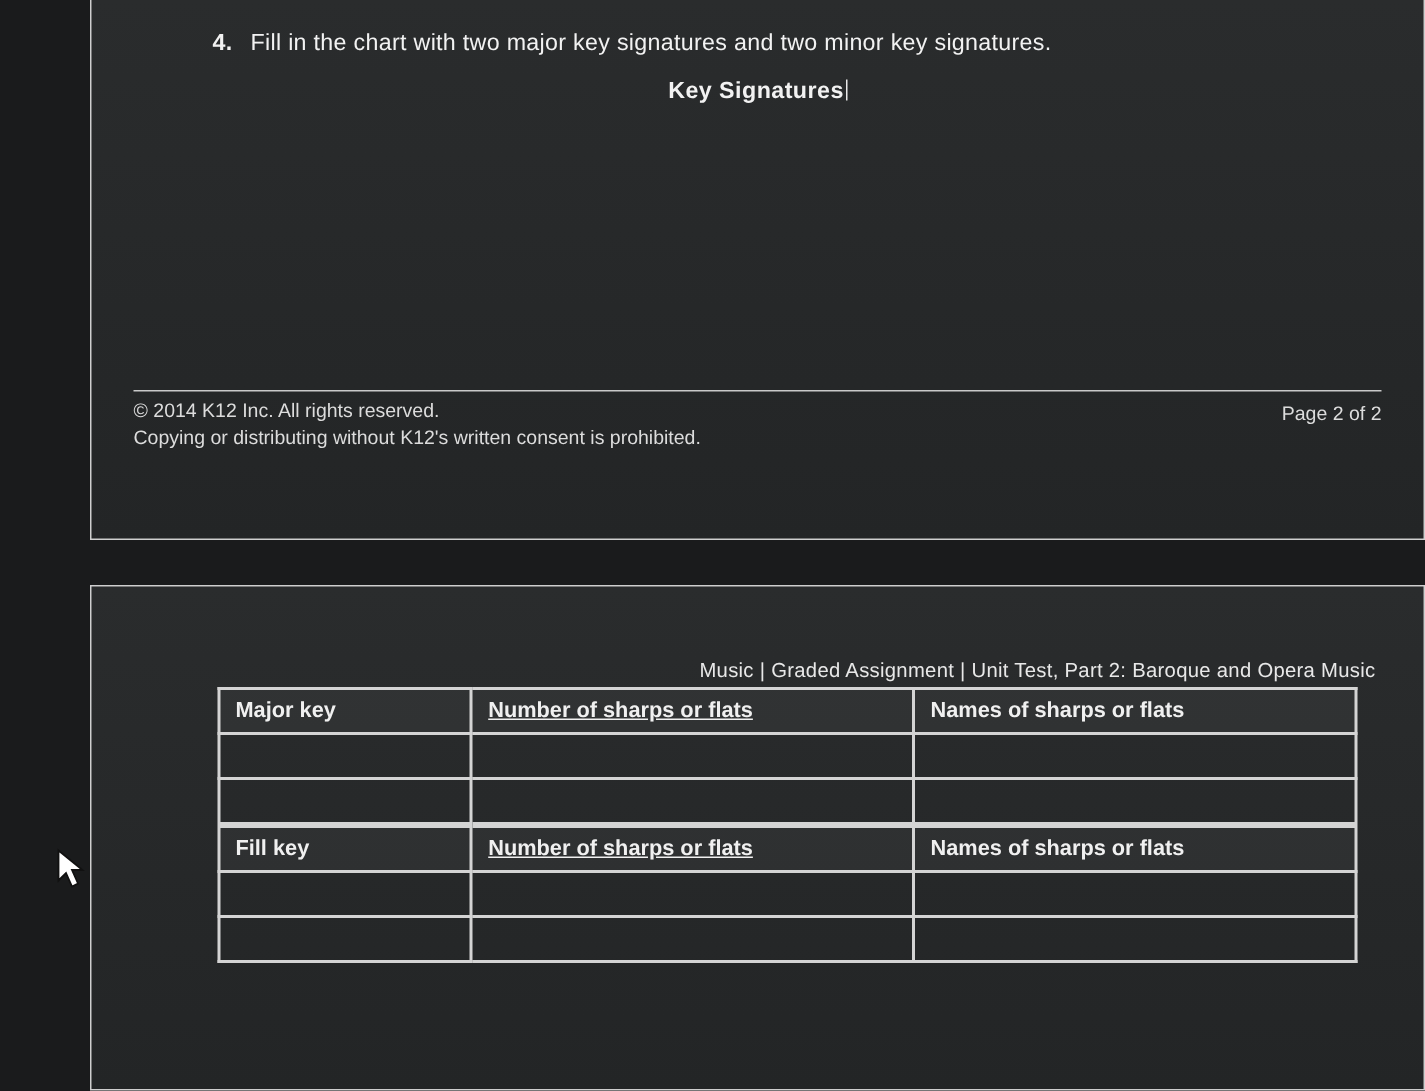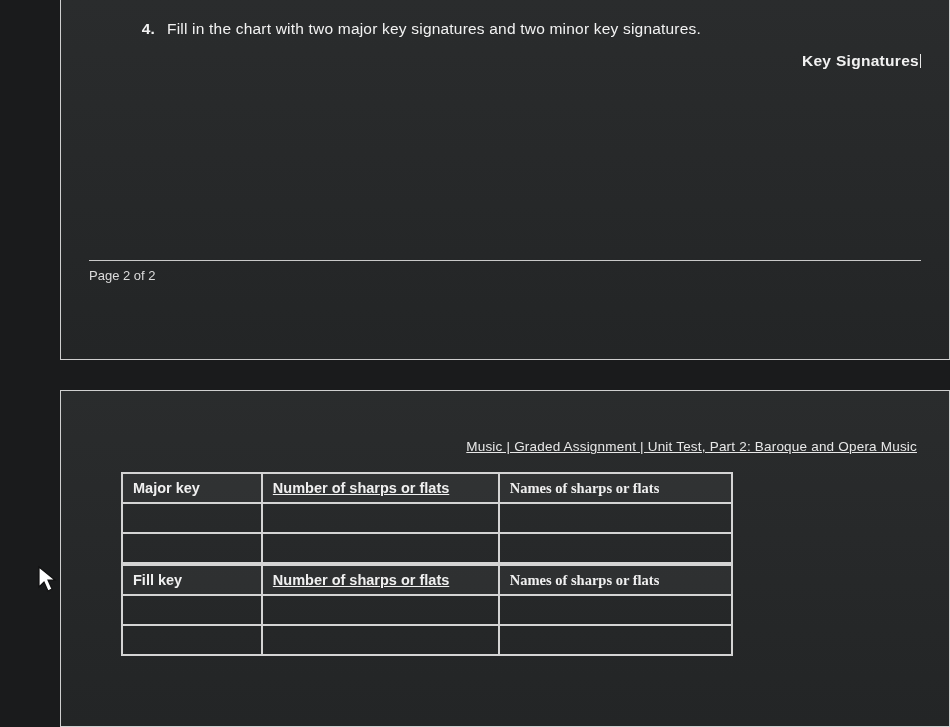--- a/index.html
+++ b/index.html
@@ -45,21 +45,21 @@
   .q-num {
     font-weight: bold;
     margin-right: 12px;
     min-width: 18px;
     text-align: right;
   }
   .q-text {
     flex: 1;
   }
   .subtitle {
-    text-align: right;
+    text-align: center;
     font-weight: bold;
     font-size: 15.5px;
     margin-top: 14px;
     color: #f2f2f2;
     letter-spacing: 0.3px;
   }
   .cursor-mark {
     display: inline-block;
     width: 1px;
     height: 14px;
@@ -85,45 +85,44 @@
     max-width: 620px;
   }
   .page-num {
     white-space: nowrap;
     padding-top: 2px;
   }
   .course-line {
     text-align: right;
     font-size: 13.5px;
     color: #e8e8e8;
-    margin-bottom: 18px;
+    margin-bottom: 4px;
     padding-right: 4px;
     letter-spacing: 0.2px;
-    text-decoration: underline;
   }
   .ks-table {
     border-collapse: collapse;
-    width: 612px;
-    margin-left: 32px;
+    width: 760px;
+    margin-left: 56px;
   }
   .ks-table td {
     border: 2px solid #d4d4d4;
     padding: 5px 10px;
     font-size: 14.5px;
     color: #f0f0f0;
     height: 18px;
     vertical-align: middle;
   }
   .ks-table .hdr {
     font-weight: bold;
     background: rgba(255,255,255,0.04);
   }
   .ks-table .col1 { width: 150px; }
   .ks-table .col2 { width: 280px; text-decoration: underline; }
-  .ks-table .col3 { width: 280px; font-family: Liberation Serif, serif; }
+  .ks-table .col3 { width: 280px; }
   .spacer-row td {
     border-top: 4px solid #d4d4d4;
   }
   .cursor-arrow {
     position: absolute;
     left: 36px;
     top: 565px;
     pointer-events: none;
   }
 </style>
@@ -134,20 +133,24 @@
   <div class="q-row">
     <span class="q-num">4.</span>
     <span class="q-text">Fill in the chart with two major key signatures and two minor key signatures.</span>
   </div>
   <div class="subtitle">
     <span>Key Signatures</span><span class="cursor-mark"></span>
   </div>
   <div class="empty-area"></div>
   <div class="footer-rule"></div>
   <div class="footer">
+    <div class="footer-left">
+      <div>© 2014 K12 Inc. All rights reserved.</div>
+      <div>Copying or distributing without K12's written consent is prohibited.</div>
+    </div>
     <div class="page-num">Page 2 of 2</div>
   </div>
 </div>
 
 <div class="frame page2">
   <div class="course-line">Music | Graded Assignment | Unit Test, Part 2: Baroque and Opera Music</div>
 
   <table class="ks-table">
     <tbody>
         <tr>

